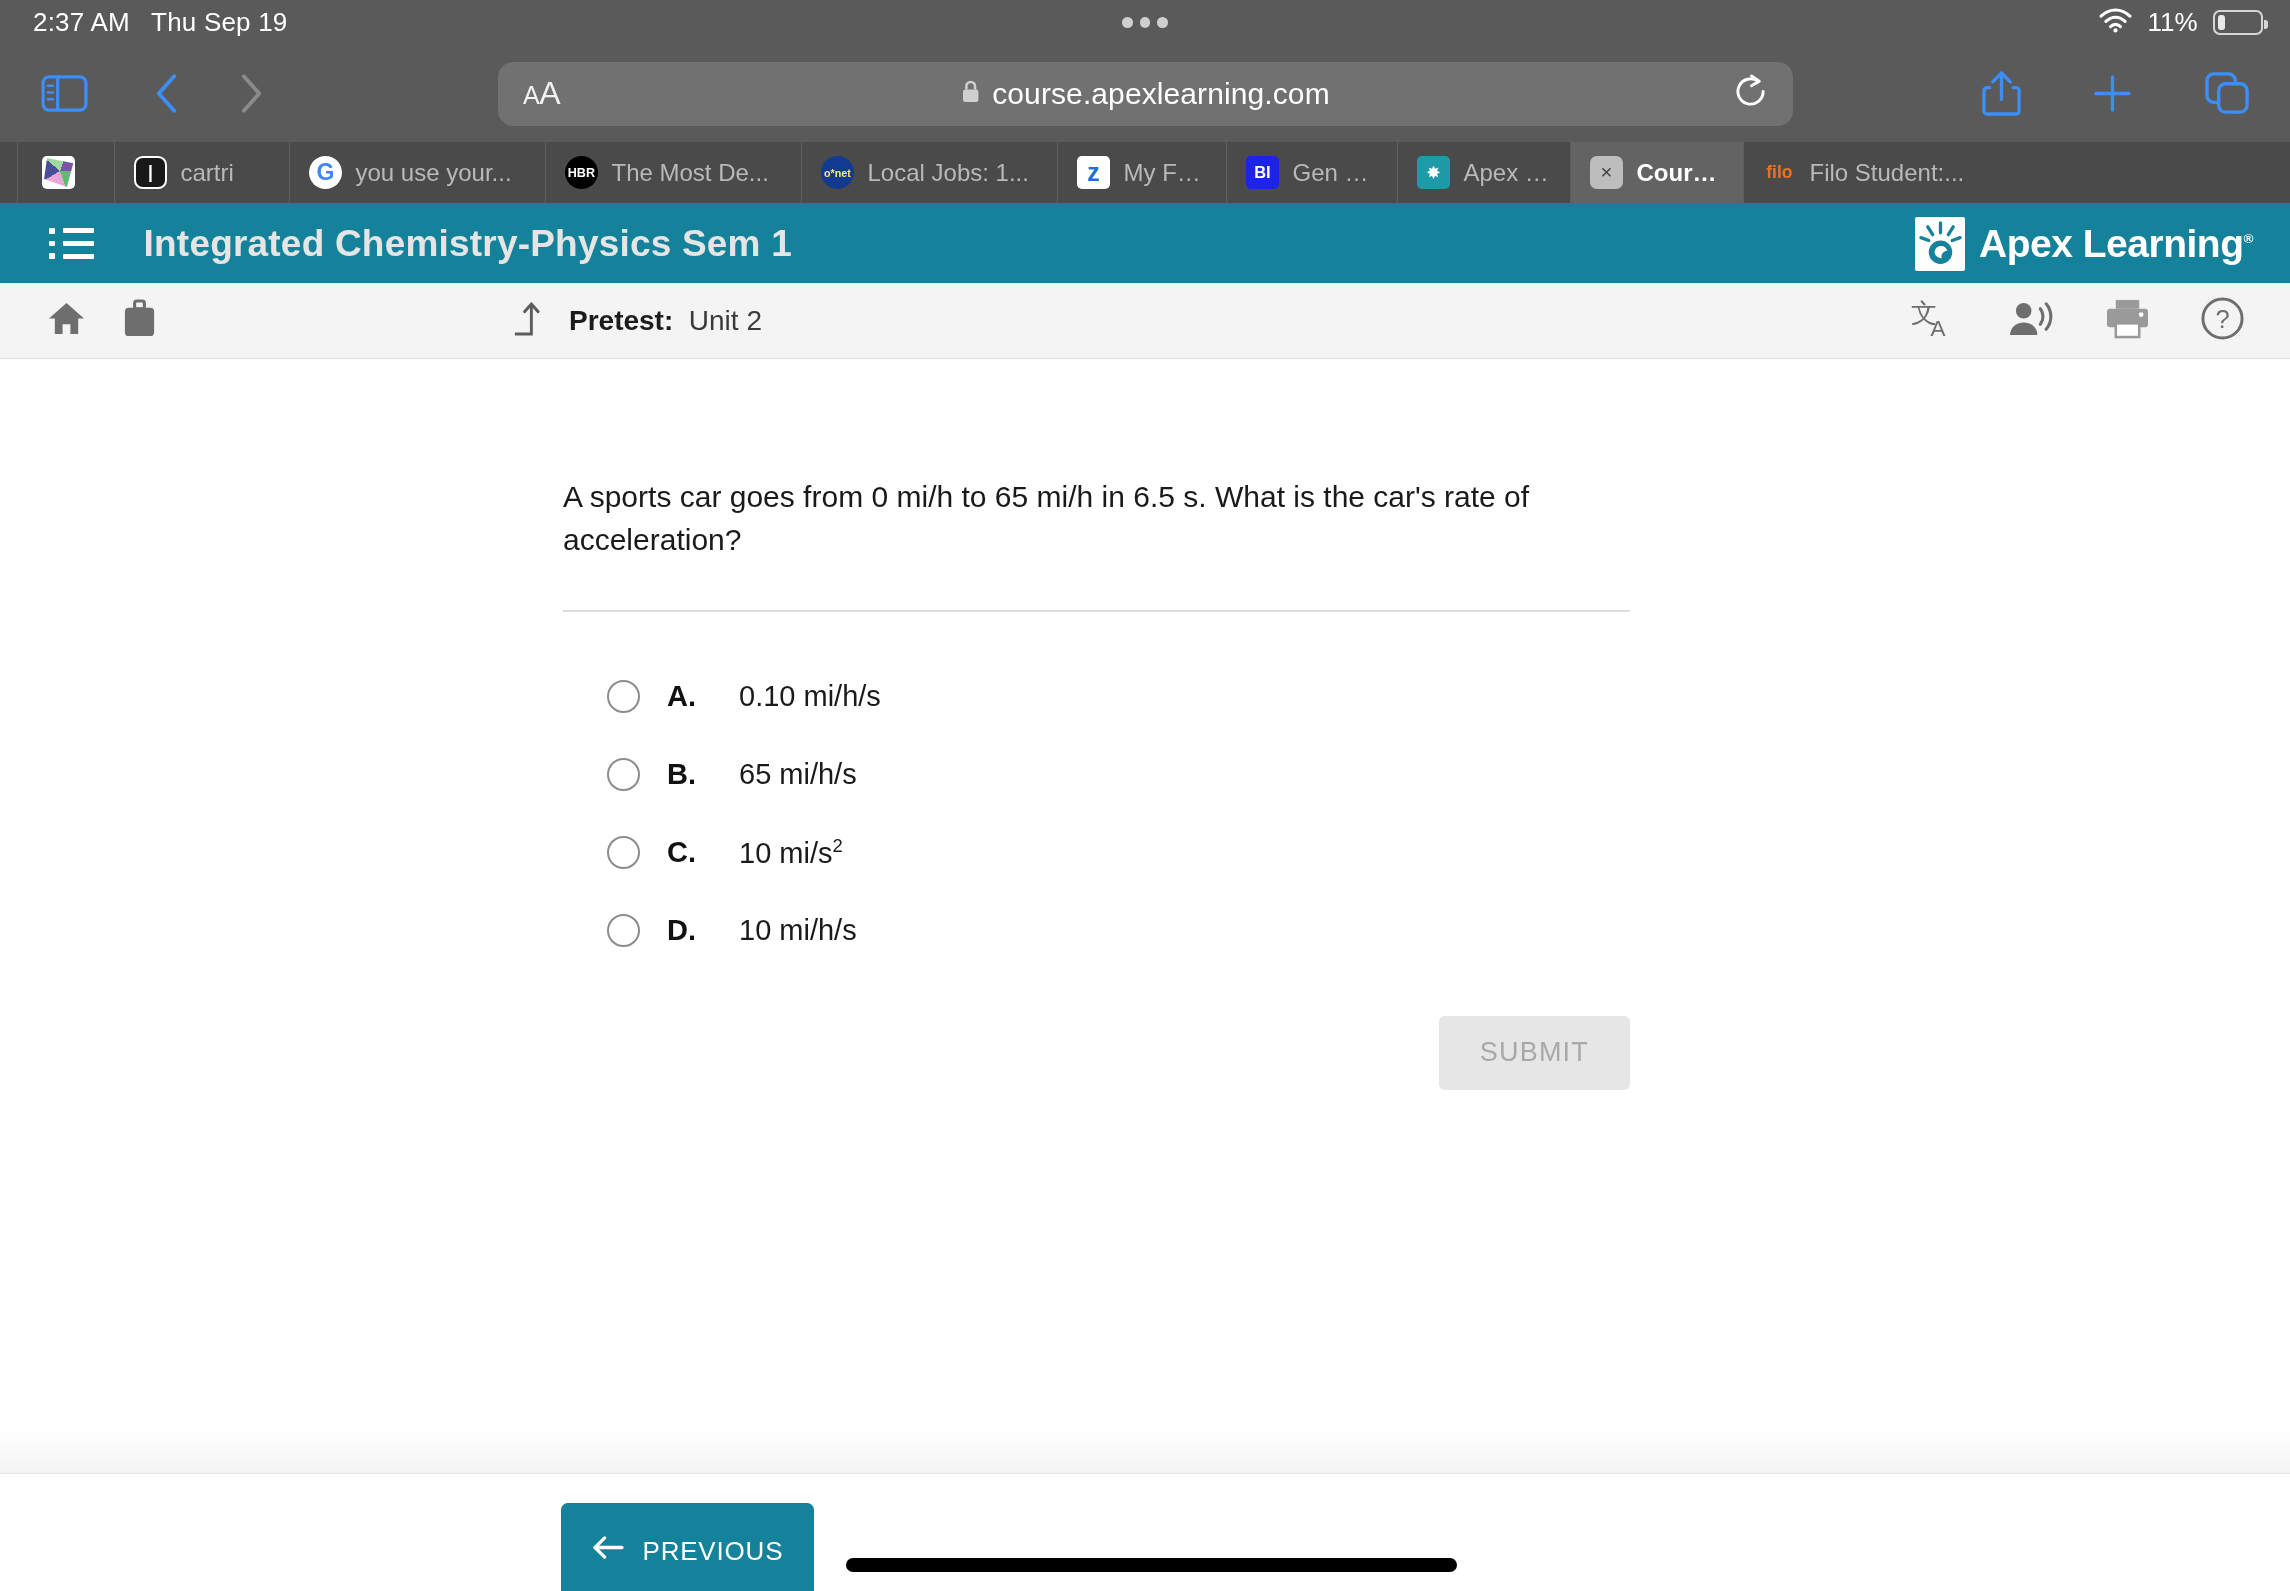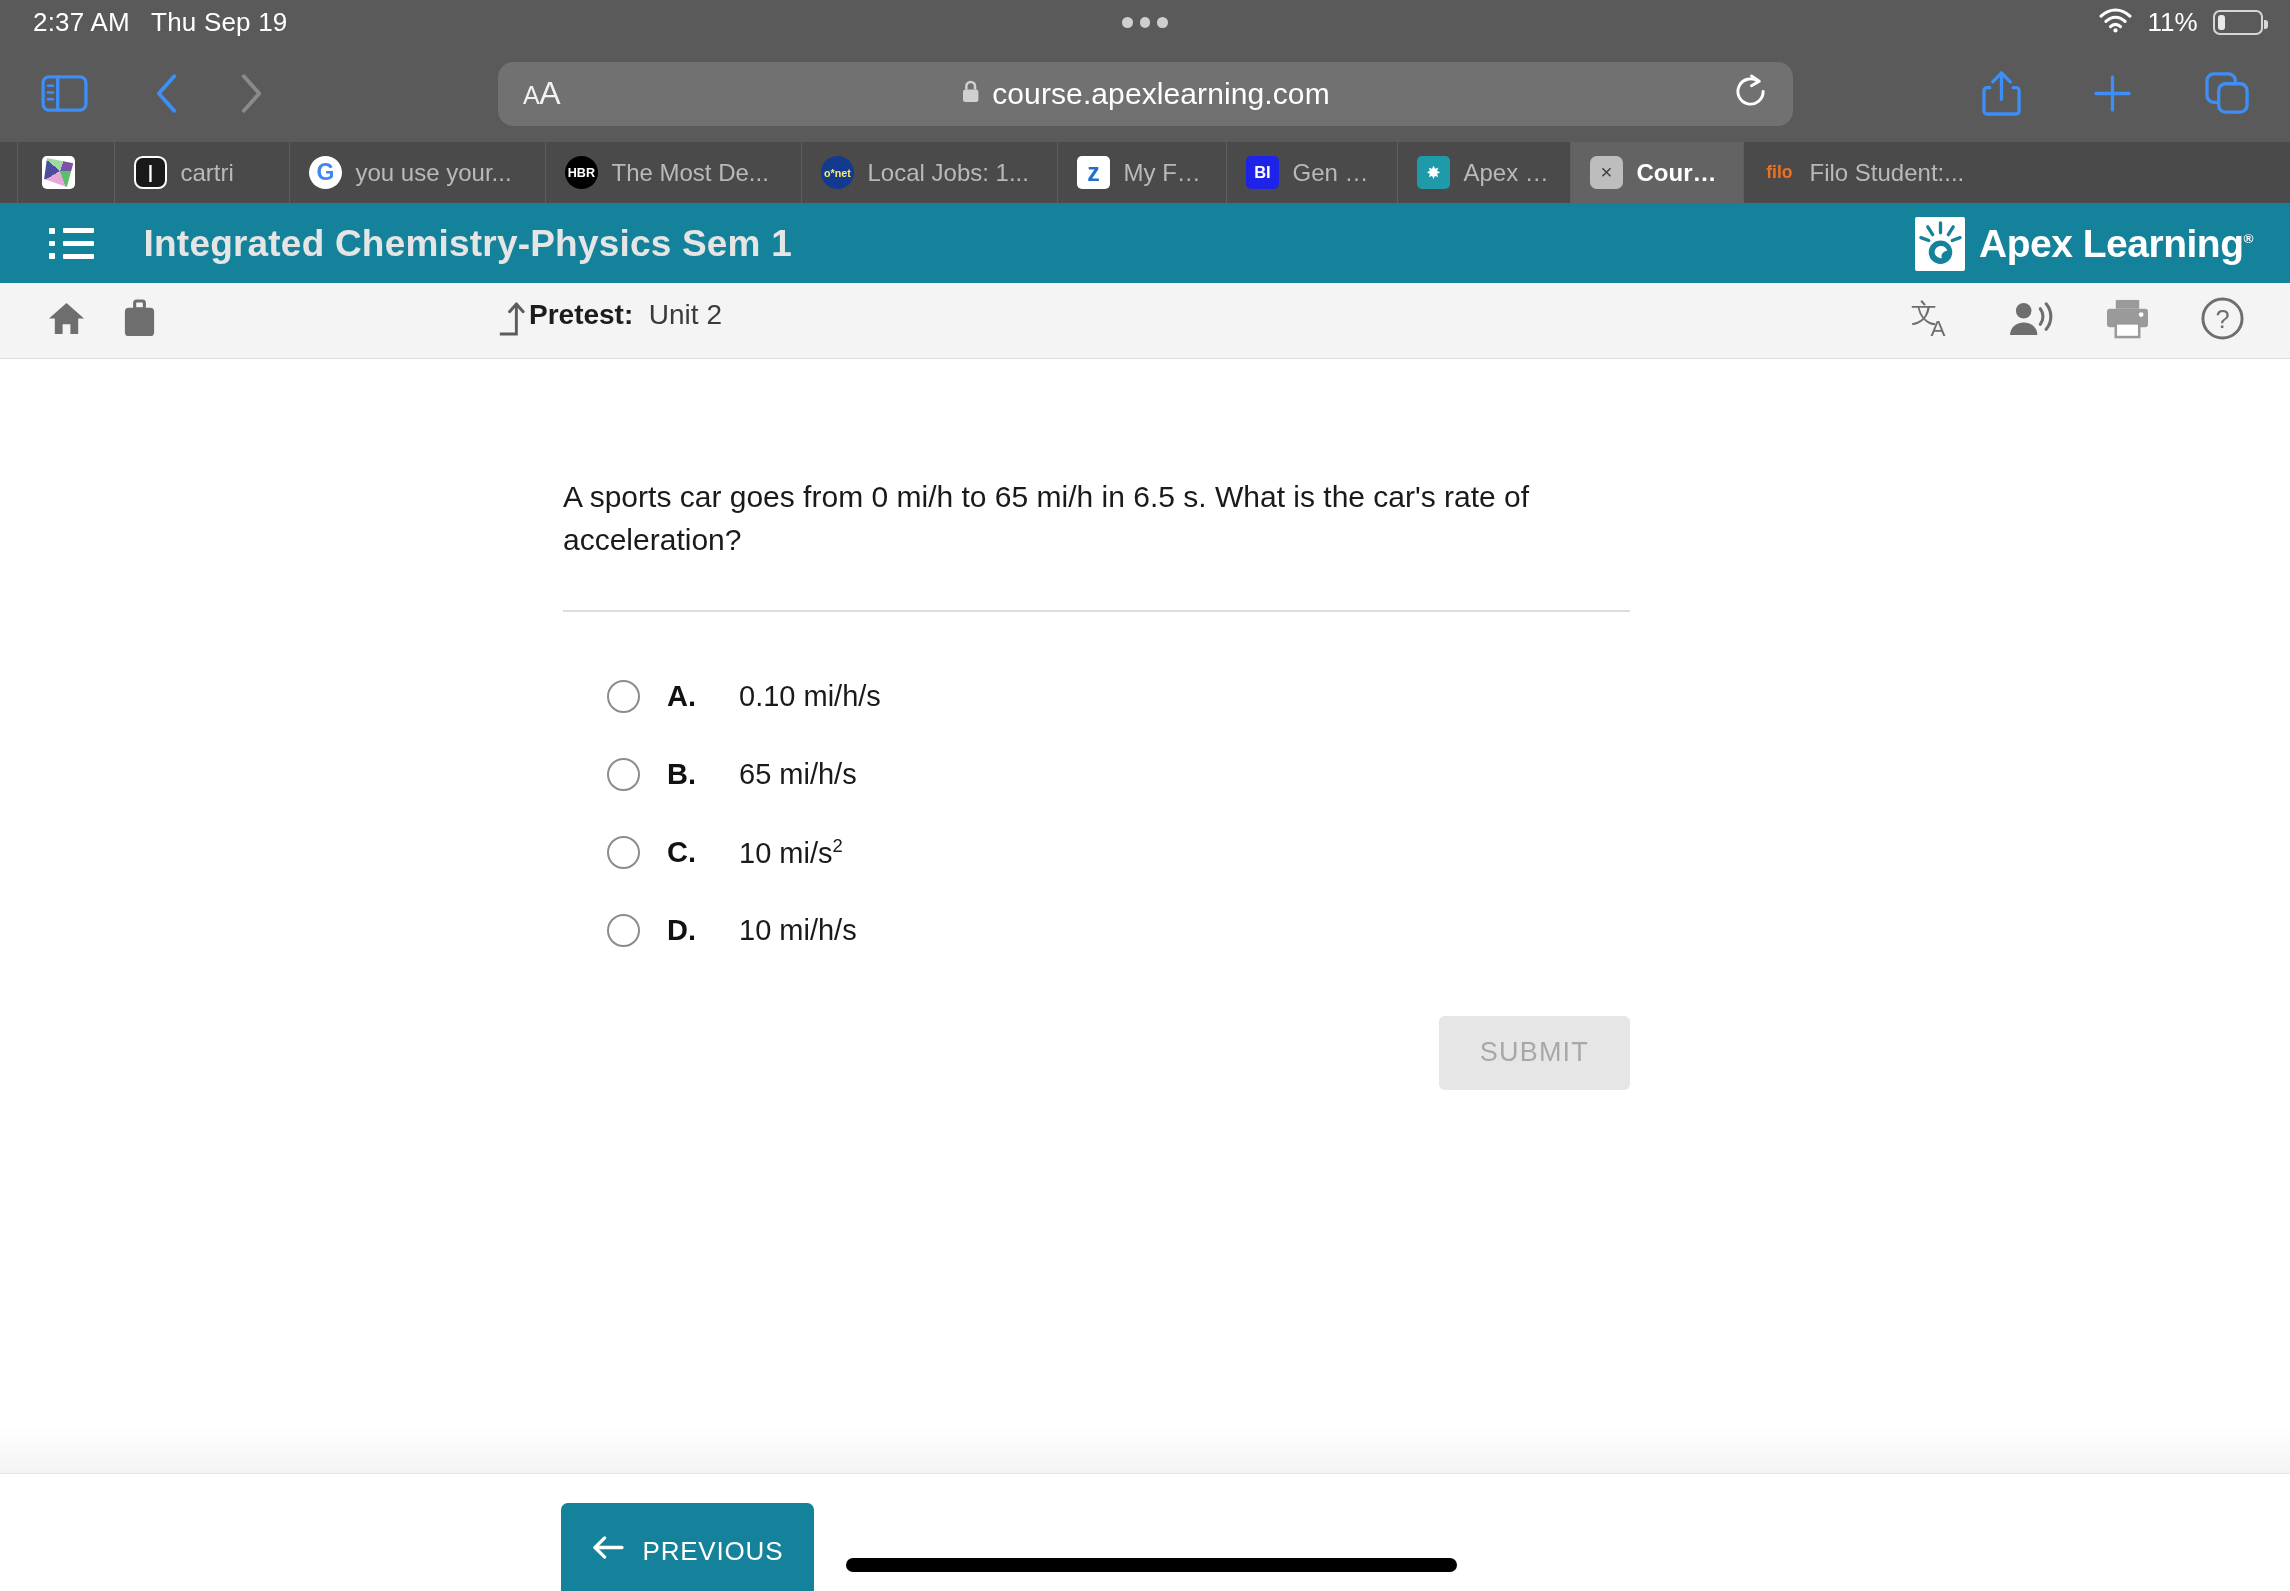--- a/index.html
+++ b/index.html
@@ -119,21 +119,21 @@
   .brand-text { color: #ffffff; font-size: 39px; font-weight: 600; letter-spacing: -0.5px; }
   .brand-text sup { font-size: 13.6px; vertical-align: super; }
 
   
   .subbar {
     position: absolute; top: 283px; left: 0; width: 2290px; height: 76px;
     background: #f4f4f4; border-bottom: 1.9px solid #dedede;
     display: flex; align-items: center;
   }
   .sb-icons-left { display: flex; align-items: center; gap: 35px; margin-left: 47px; }
-  .crumb { position: absolute; left: 494px; display: flex; align-items: flex-start; }
+  .crumb { position: absolute; left: 509px; display: flex; align-items: center; gap: 25px; }
   .crumb-label { font-size: 28px; color: #1c1c1c; }
   .crumb-label b { font-weight: 700; }
   .crumb-label span { color: #3b3b3b; }
   .sb-icons-right { position: absolute; right: 45px; display: flex; align-items: center; gap: 50px; }
 
   
   .content { position: absolute; top: 359px; left: 0; width: 2290px; height: 1114px; background: #ffffff; }
   .qwrap { position: absolute; left: 563px; top: 76px; width: 1067px; }
   .qtitle { font-size: 33px; font-weight: 700; color: #111111; }
   .qtext { margin-top: 41px; font-size: 30px; line-height: 1.42; color: #1a1a1a; }

